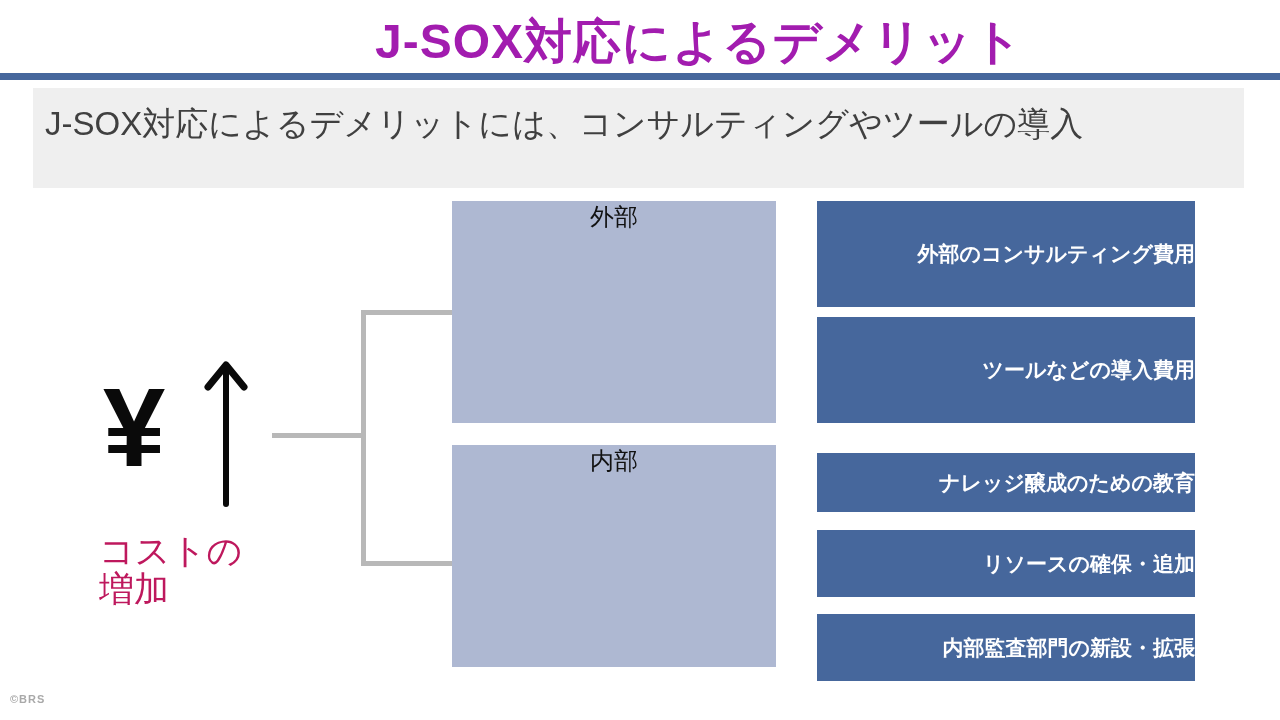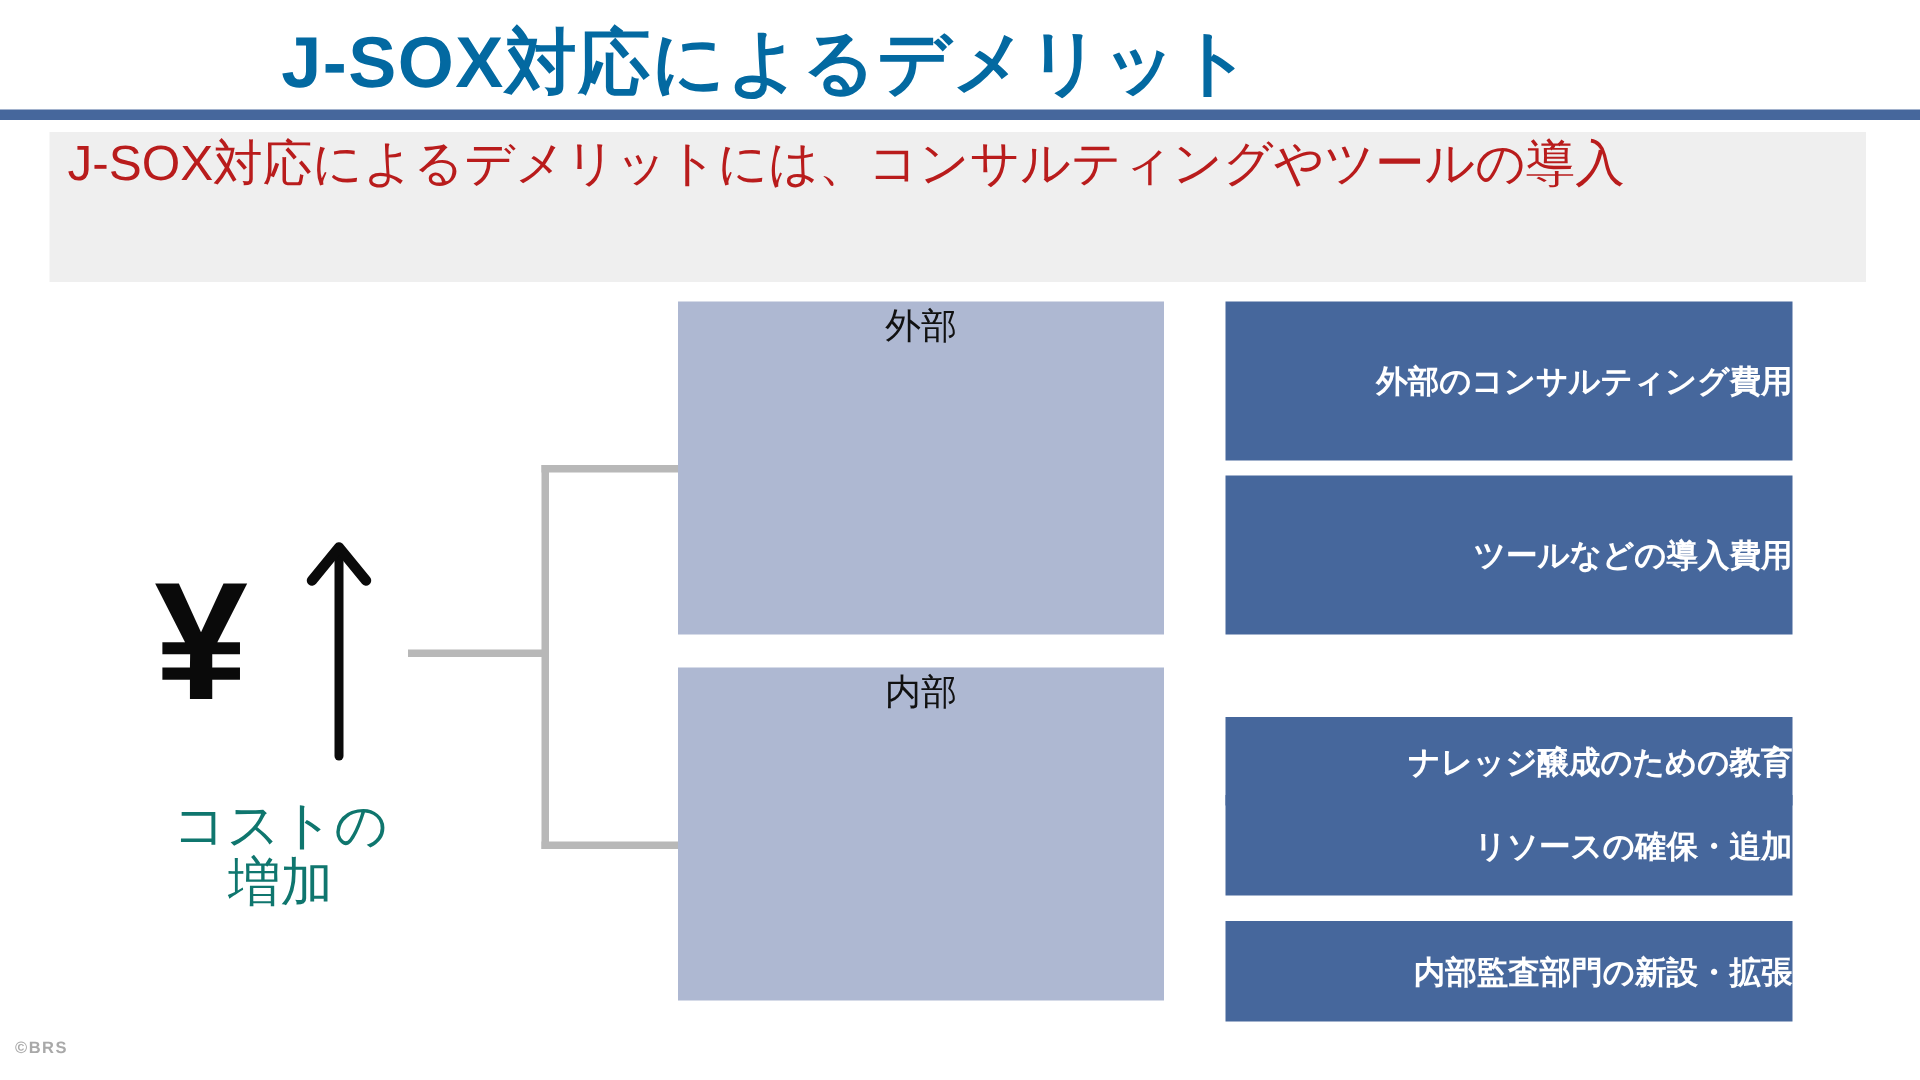--- a/index.html
+++ b/index.html
@@ -14,44 +14,44 @@
   html,body{width:1280px;height:720px;}
   body{
     font-family:"Liberation Sans","DejaVu Sans",sans-serif;
     background:#ffffff;
     color:#000000;
   }
   .slide{position:relative;width:1280px;height:720px;background:#ffffff;overflow:hidden;}
 
   .title{
     position:absolute;top:10px;left:0;width:1023px;
-    text-align:center;
-    font-size:48px;font-weight:bold;color:#0369a1;
+    text-align:right;
+    font-size:48px;font-weight:bold;color:#a21caf;
     letter-spacing:1px;
   }
   .title-rule{
     position:absolute;top:73px;left:0;width:1280px;height:7px;
     background:var(--rule-blue,#46679c);
   }
   .subtitle-box{
     position:absolute;left:33px;top:88px;width:1211px;height:100px;
     background:var(--subtitle-bg,#efefef);
-    padding:1px 12px;
-    font-size:33px;line-height:40px;color:#b91c1c;
+    padding:16px 12px;
+    font-size:33px;line-height:40px;color:#404040;
     white-space:nowrap;
   }
 
   .yen{
     position:absolute;left:103px;top:372px;
     font-size:112px;font-weight:bold;line-height:1;color:#0a0a0a;
   }
   .up-arrow{position:absolute;left:200px;top:358px;}
   .cost-label{
     position:absolute;left:99px;top:532px;width:176px;
-    text-align:center;font-size:35px;line-height:38px;color:#0f766e;
+    text-align:left;font-size:35px;line-height:38px;color:#be185d;
   }
 
   .connector{position:absolute;background:var(--connector-gray,#b8b8b8);}
   .conn-mid{left:272px;top:433px;width:91px;height:5px;}
   .conn-vert{left:361px;top:310px;width:5px;height:256px;}
   .conn-top{left:361px;top:310px;width:92px;height:5px;}
   .conn-bottom{left:361px;top:561px;width:92px;height:5px;}
 
   .cat-box{
     position:absolute;left:452px;width:324px;height:222px;
@@ -64,21 +64,21 @@
 
   .item-box{
     position:absolute;left:817px;width:378px;
     background:var(--accent-dark-blue,#46679c);
     display:flex;align-items:center;justify-content:flex-end;
     font-size:21px;font-weight:bold;color:#ffffff;
     text-align:center;
   }
   .item-1{top:201px;height:106px;}
   .item-2{top:317px;height:106px;}
-  .item-3{top:478px;height:59px;}
+  .item-3{top:453px;height:59px;}
   .item-4{top:530px;height:67px;}
   .item-5{top:614px;height:67px;}
 
   .footer{
     position:absolute;left:10px;top:693px;
     font-size:11px;font-weight:bold;color:var(--footer-gray,#a9a9a9);
     letter-spacing:1px;
   }
 </style>
 </head>

